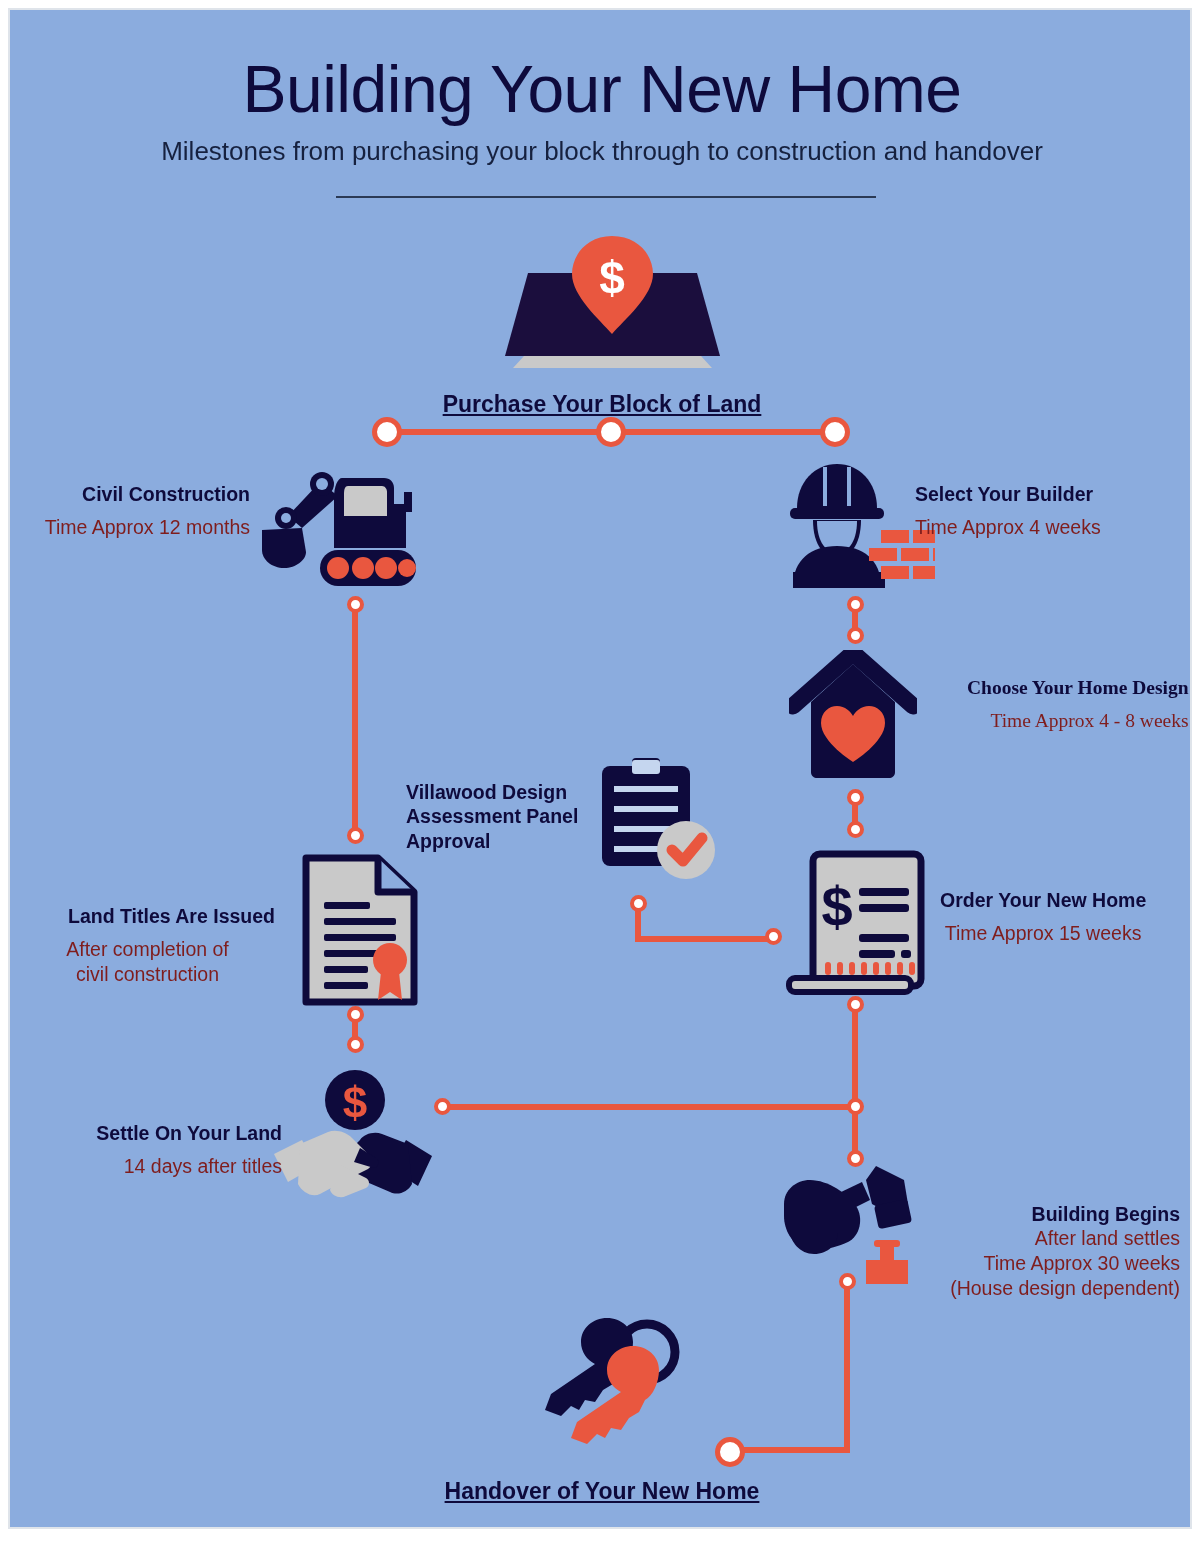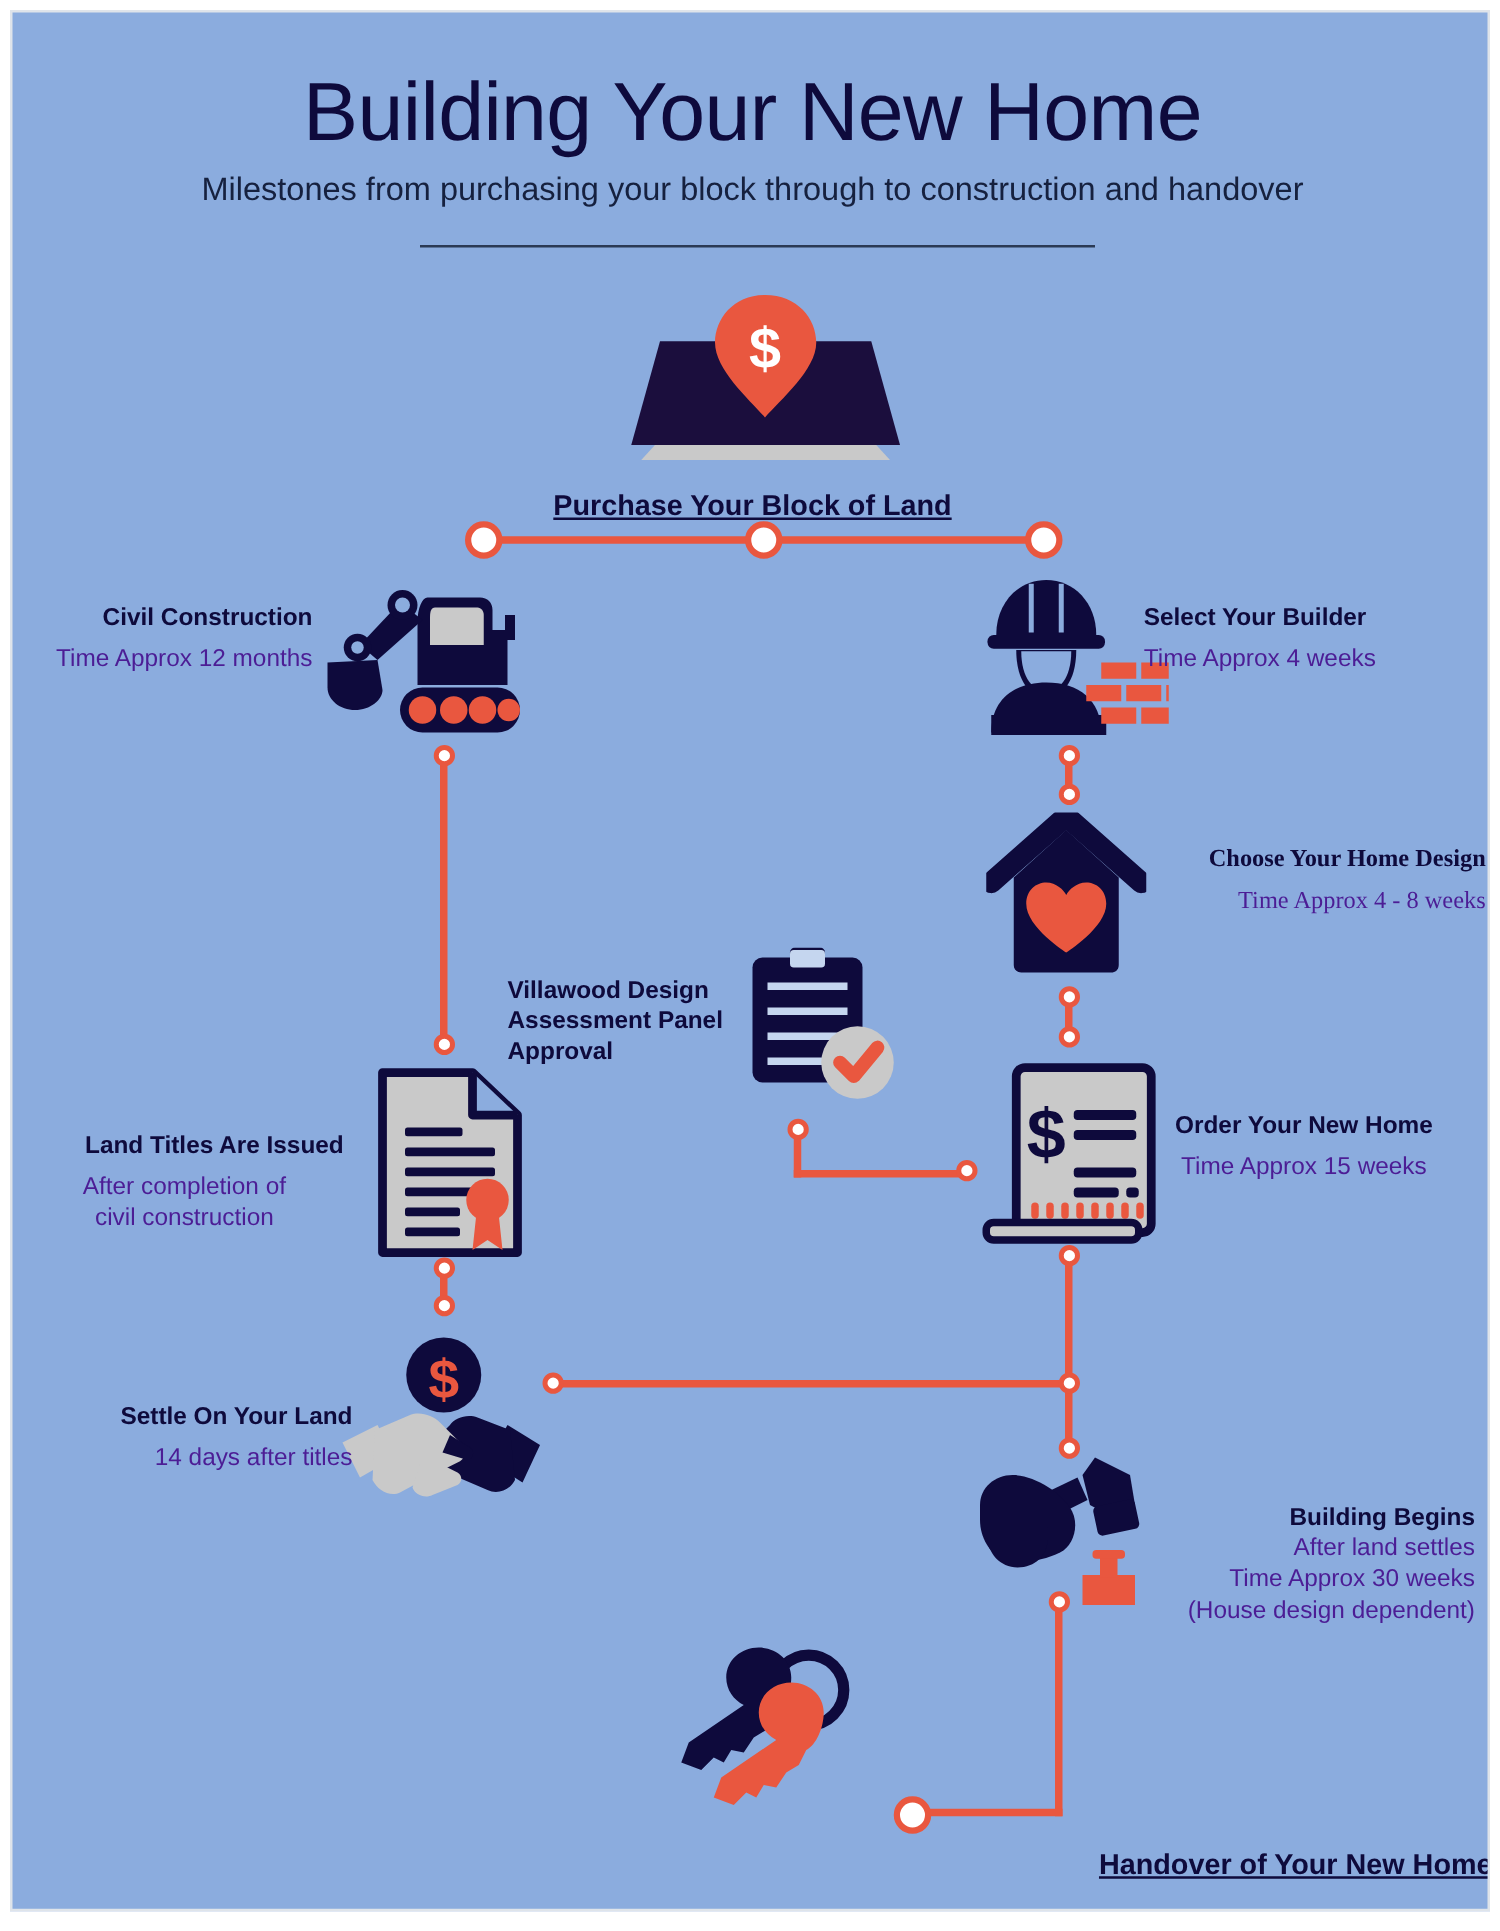--- a/index.html
+++ b/index.html
@@ -61,21 +61,21 @@
   .lbl-head {
     font-size: 19.5px;
     font-weight: bold;
     color: #0E0A3C;
     line-height: 1.25;
     white-space: nowrap;
   }
   .lbl-sub {
     font-size: 19.5px;
     font-weight: 400;
-    color: #4c1d95;
+    color: #7f1d1d;
     line-height: 1.28;
     white-space: nowrap;
   }
   .lbl-block { position: absolute; }
   .ta-right { text-align: right; }
   .ta-left  { text-align: left; }
   .ta-center{ }
 
   .node-title {
     position: absolute;
@@ -357,15 +357,15 @@
   <div class="icon" style="left:505px; top:1300px; width:190px; height:160px;">
     <svg width="190" height="160" viewBox="0 0 190 160">
 
       <circle cx="132" cy="42" r="28" fill="none" stroke="#0E0A3C" stroke-width="9"></circle>
 
       <path d="M118 32 C118 18 106 8 92 8 C78 8 66 18 66 32 C66 42 72 50 80 54 L36 84 L30 100 L46 106 L56 96 L64 100 L70 90 L80 92 L88 80 L98 74 L104 62 C112 58 118 44 118 32 Z" fill="#0E0A3C"></path>
 
       <path d="M144 60 C144 46 132 36 118 36 C104 36 92 46 92 60 C92 70 98 78 106 82 L62 112 L56 128 L72 134 L82 124 L90 128 L96 118 L106 120 L114 108 L124 102 L130 90 C138 86 144 72 144 60 Z" fill="#E9573F"></path>
     </svg>
   </div>
-  <div class="node-title" style="left:0; top:1468px; width:1184px;text-align:right;">Handover of Your New Home</div>
+  <div class="node-title" style="left:0; top:1468px; width:1184px;">Handover of Your New Home</div>
 
 </div>
 
 </body></html>

